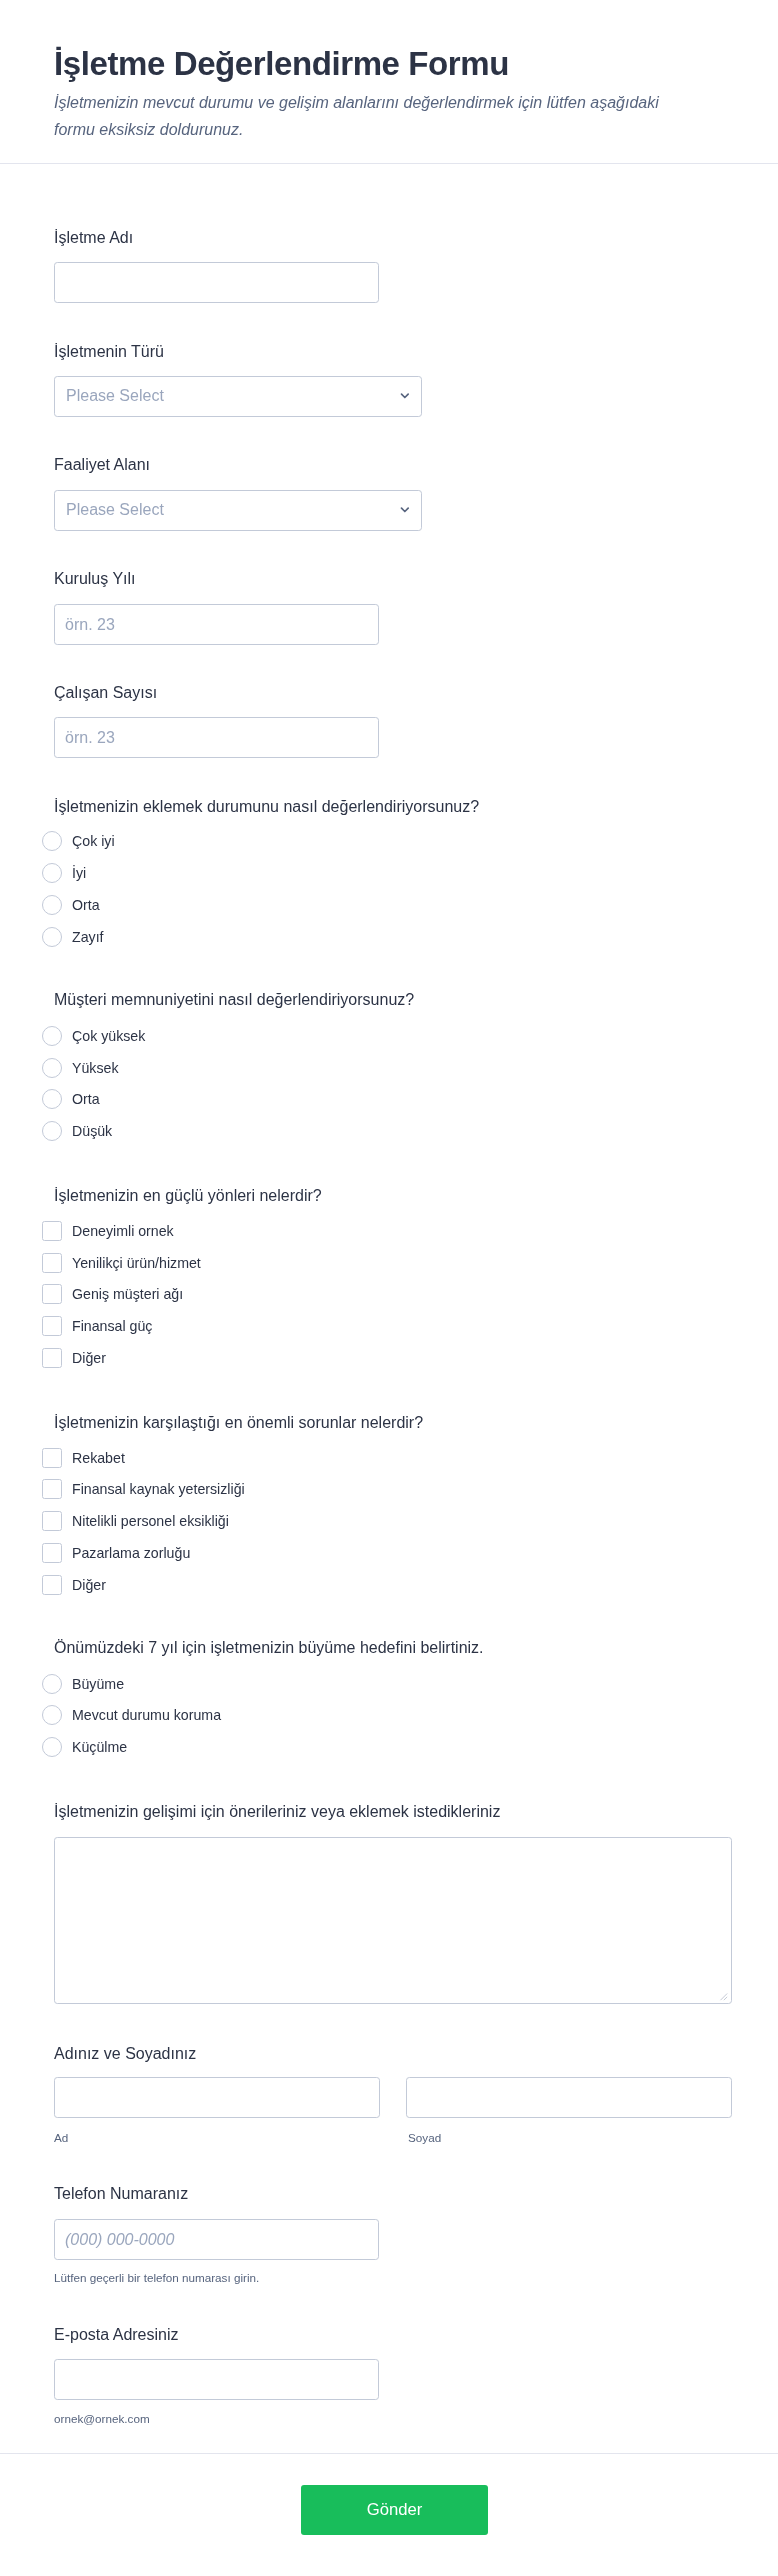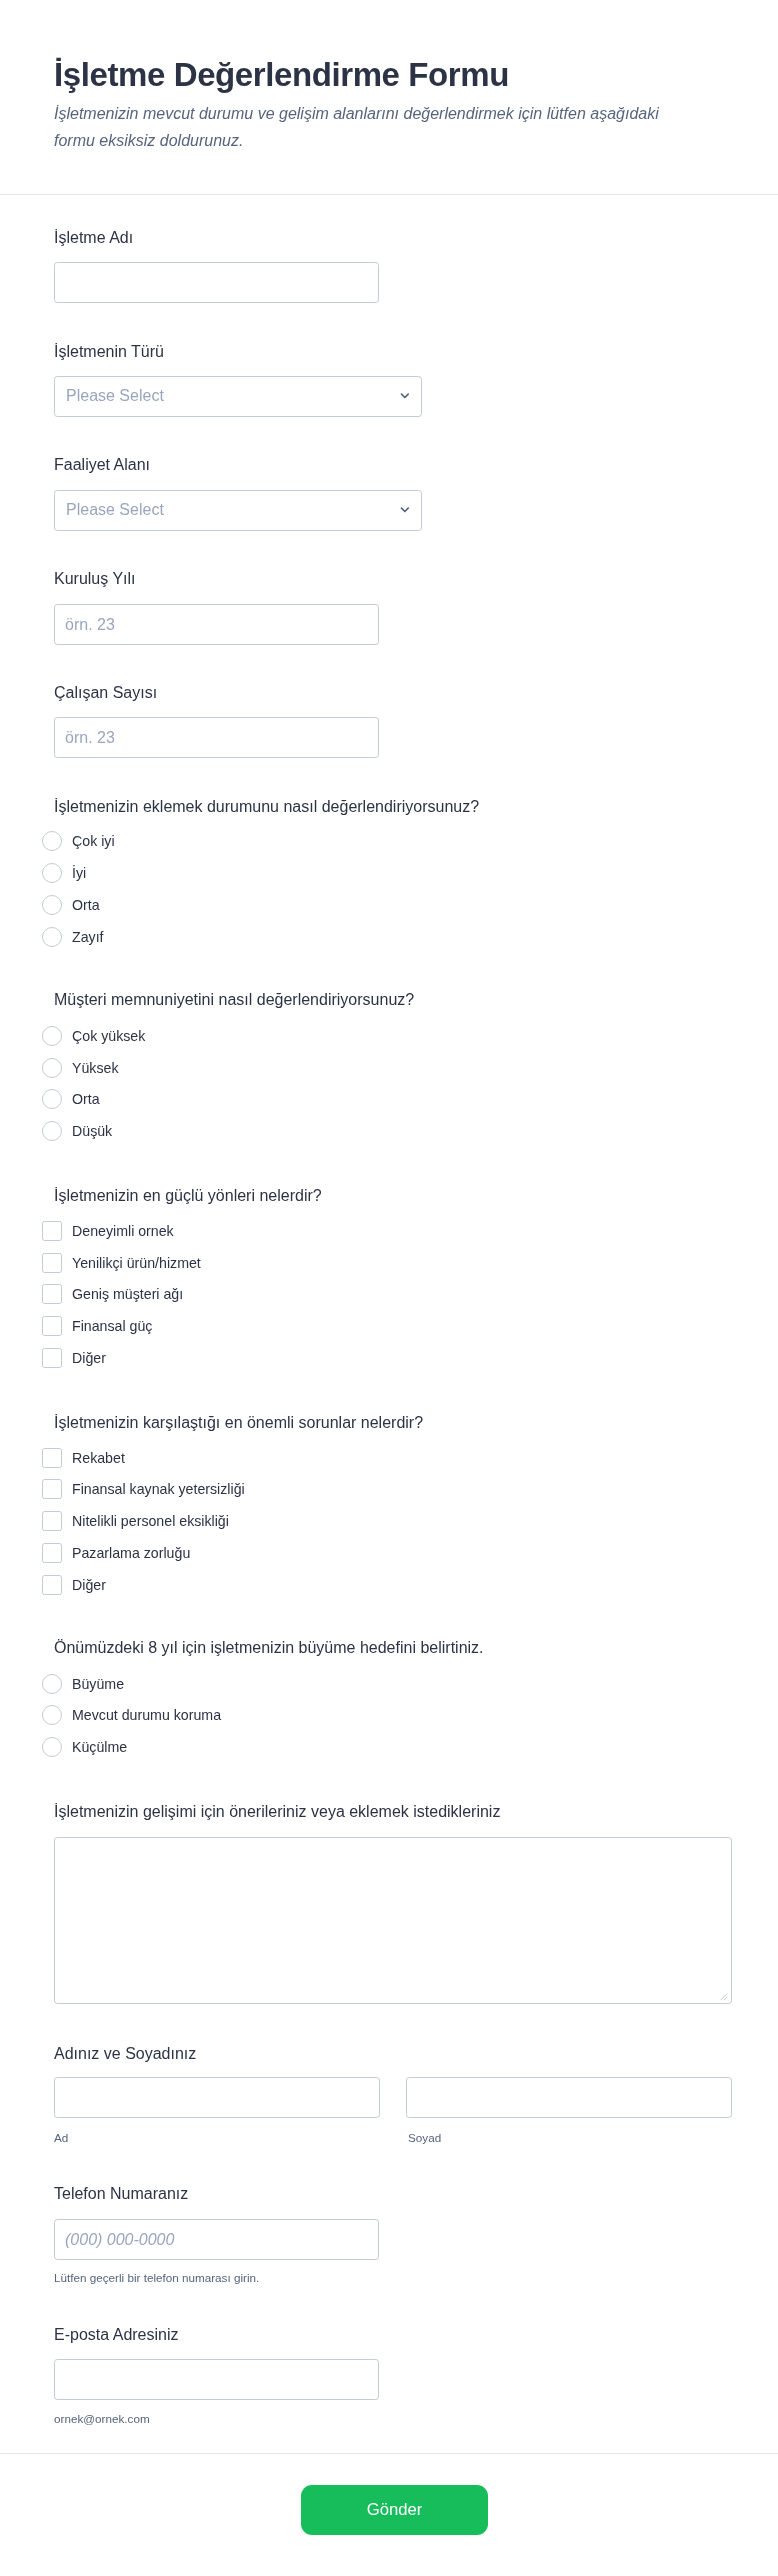--- a/index.html
+++ b/index.html
@@ -1,19 +1,19 @@
 <!DOCTYPE html>
 <html style="font-size:13.4px"><head>
 <meta charset="utf-8">
 <style>
   * { box-sizing: border-box; margin: 0; padding: 0; }
   html, body { width: 779px; background: #ffffff; }
   body { font-family: "Liberation Sans", "DejaVu Sans", sans-serif; color: #2c3345; position: relative; height: 2576px; overflow: hidden; }
 
-  .header { position: absolute; left: 0; top: 0; width: 779px; height: 184px; border-bottom: 0.8px solid #e3e5ee; margin-top: 11px; }
+  .header { position: absolute; left: 0; top: 0; width: 779px; height: 164px; border-bottom: 0.8px solid #e3e5ee; }
   .title { position: absolute; left: 54px; top: 44px; font-size: 33px; font-weight: 700; color: #2c3345; letter-spacing: -0.4px; line-height: 40px; }
   .subtitle { position: absolute; left: 54px; top: 89px; width: 620px; font-size: 16px; line-height: 27px; color: #57647e; font-style: italic; }
 
   .field-label { position: absolute; left: 54px; font-size: 16px; color: #2c3345; line-height: 20px; white-space: nowrap; }
   .text-input { position: absolute; left: 54px; width: 325px; height: 41px; border: 0.8px solid #c3cad8; border-radius: 3.3px; background: #fff; font-family: "Liberation Sans", "DejaVu Sans", sans-serif; font-size: 16px; padding: 0 10px; color: #0f766e; }
   .text-input::placeholder { color: #9aa6bd; }
   .select-box { position: absolute; left: 54px; width: 368px; height: 41px; border: 0.8px solid #c3cad8; border-radius: 3.3px; background: #fff; }
   .select-box .ph { position: absolute; left: 11px; top: 10px; font-size: 16px; color: #9aa6bd; }
   .select-box .chev { position: absolute; right: 10px; top: 13.4px; width: 11.7px; height: 11.7px; }
 
@@ -21,21 +21,21 @@
   .radio { width: 20px; height: 20px; border: 0.8px solid #c3cad8; border-radius: 50%; background: #fff; flex: none; }
   .checkbox { width: 20px; height: 20px; border: 0.8px solid #c3cad8; border-radius: 2.5px; background: #fff; flex: none; }
   .option-label { margin-left: 10px; font-size: 14.2px; color: #2c3345; white-space: nowrap; }
 
   .textarea { position: absolute; left: 54px; top: 1837px; width: 678px; height: 167px; border: 0.8px solid #c3cad8; border-radius: 3.3px; background: #fff; resize: none; }
   .resize-grip { position: absolute; left: 718px; top: 1991px; width: 10px; height: 10px; }
 
   .sublabel { position: absolute; font-size: 11.7px; color: #57647e; white-space: nowrap; }
 
   .footer-divider { position: absolute; left: 0; top: 2453px; width: 779px; height: 0.8px; background: #e3e5ee; }
-  .submit-btn { position: absolute; left: 301px; top: 2485px; width: 187px; height: 50px; background: #18bd5b; border: none; border-radius: 11px; color: #fff; font-family: "Liberation Sans", "DejaVu Sans", sans-serif; font-size: 16.7px; cursor: pointer; }
+  .submit-btn { position: absolute; left: 301px; top: 2485px; width: 187px; height: 50px; background: #18bd5b; border: none; border-radius: 3px; color: #fff; font-family: "Liberation Sans", "DejaVu Sans", sans-serif; font-size: 16.7px; cursor: pointer; }
 </style>
 </head>
 <body>
 
 <div class="header">
   <h1 class="title">İşletme Değerlendirme Formu</h1>
   <p class="subtitle">İşletmenizin mevcut durumu ve gelişim alanlarını değerlendirmek için lütfen aşağıdaki formu eksiksiz doldurunuz.</p>
 </div>
 
 <label class="field-label" style="top:228px">İşletme Adı</label>
@@ -136,21 +136,21 @@
   </div>
 <div class="option" style="top:1542px">
     <span class="checkbox"></span>
     <span class="option-label">Pazarlama zorluğu</span>
   </div>
 <div class="option" style="top:1574px">
     <span class="checkbox"></span>
     <span class="option-label">Diğer</span>
   </div>
 
-<label class="field-label" style="top:1638px">Önümüzdeki 8 yıl için işletmenizin büyüme hedefini belirtiniz.</label>
+<label class="field-label" style="top:1638px">Önümüzdeki 7 yıl için işletmenizin büyüme hedefini belirtiniz.</label>
 <div class="option" style="top:1673px">
     <span class="radio"></span>
     <span class="option-label">Büyüme</span>
   </div>
 <div class="option" style="top:1704px">
     <span class="radio"></span>
     <span class="option-label">Mevcut durumu koruma</span>
   </div>
 <div class="option" style="top:1736px">
     <span class="radio"></span>

